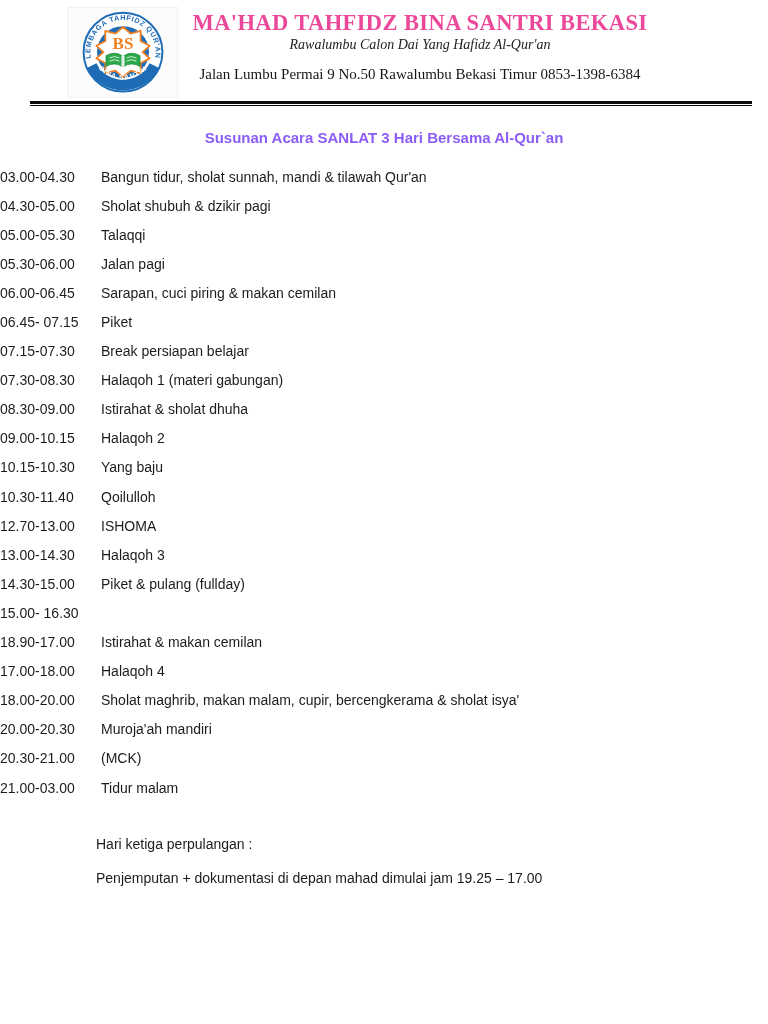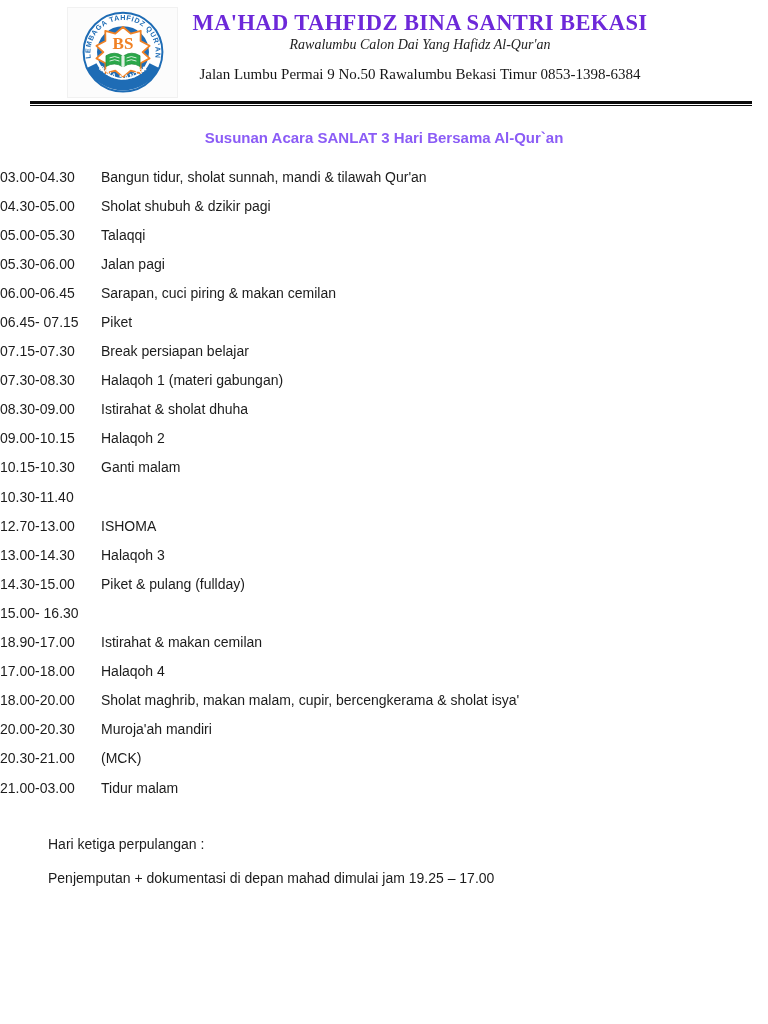--- a/index.html
+++ b/index.html
@@ -21,21 +21,21 @@
     background: #fcfcfc; border: 1px solid #f1f1f1;
     display: flex; align-items: center; justify-content: center;
   }
   .head-text {
     position: absolute; left: 178px; top: 10px; width: 484px;
     text-align: center;
     font-family: "Liberation Serif", serif;
   }
   .org-name {
     font-size: 22.5px; font-weight: bold; letter-spacing: 0.4px;
-    color: #6d28d9; white-space: nowrap;
+    color: #ec4899; white-space: nowrap;
   }
   .tagline {
     font-size: 14px; font-style: italic; margin-top: 1px; color: #222;
   }
   .address {
     font-size: 15px; margin-top: 13px; color: #161616; white-space: nowrap;
   }
   .divider {
     position: absolute; left: 30px; top: 101px; width: 722px; height: 5px;
     border-top: 3px solid #0a0a0a; border-bottom: 1px solid #0a0a0a;
@@ -49,21 +49,21 @@
   }
   .rows { margin-top: 16px; }
   .row {
     display: flex; align-items: center;
     height: 29.1px; font-size: 14px; color: #1c1c1c;
   }
   .time { width: 90px; flex: 0 0 90px; }
   .activity { flex: 1; margin-left: 11px; }
 
   
-  .notes { margin-left: 48px; font-size: 14px; color: #1c1c1c; }
+  .notes { margin-left: 96px; font-size: 14px; color: #1c1c1c; }
   .note-1 { margin-top: 34px; }
   .note-2 { margin-top: 18px; }
 </style>
 </head>
 <body>
 
 <div class="page">
 
   <div class="letterhead">
     <div class="logo-box">
@@ -146,24 +146,25 @@
       <div class="row">
         <span class="time">08.30-09.00</span>
         <span class="activity">Istirahat &amp; sholat dhuha</span>
       </div>
       <div class="row">
         <span class="time">09.00-10.15</span>
         <span class="activity">Halaqoh 2</span>
       </div>
       <div class="row">
         <span class="time">10.15-10.30</span>
-        <span class="activity">Ganti malam</span>
+        <span class="activity">Yang baju</span>
       </div>
       <div class="row">
         <span class="time">10.30-11.40</span>
+        <span class="activity">Qoilulloh</span>
       </div>
       <div class="row">
         <span class="time">12.70-13.00</span>
         <span class="activity">ISHOMA</span>
       </div>
       <div class="row">
         <span class="time">13.00-14.30</span>
         <span class="activity">Halaqoh 3</span>
       </div>
       <div class="row">

